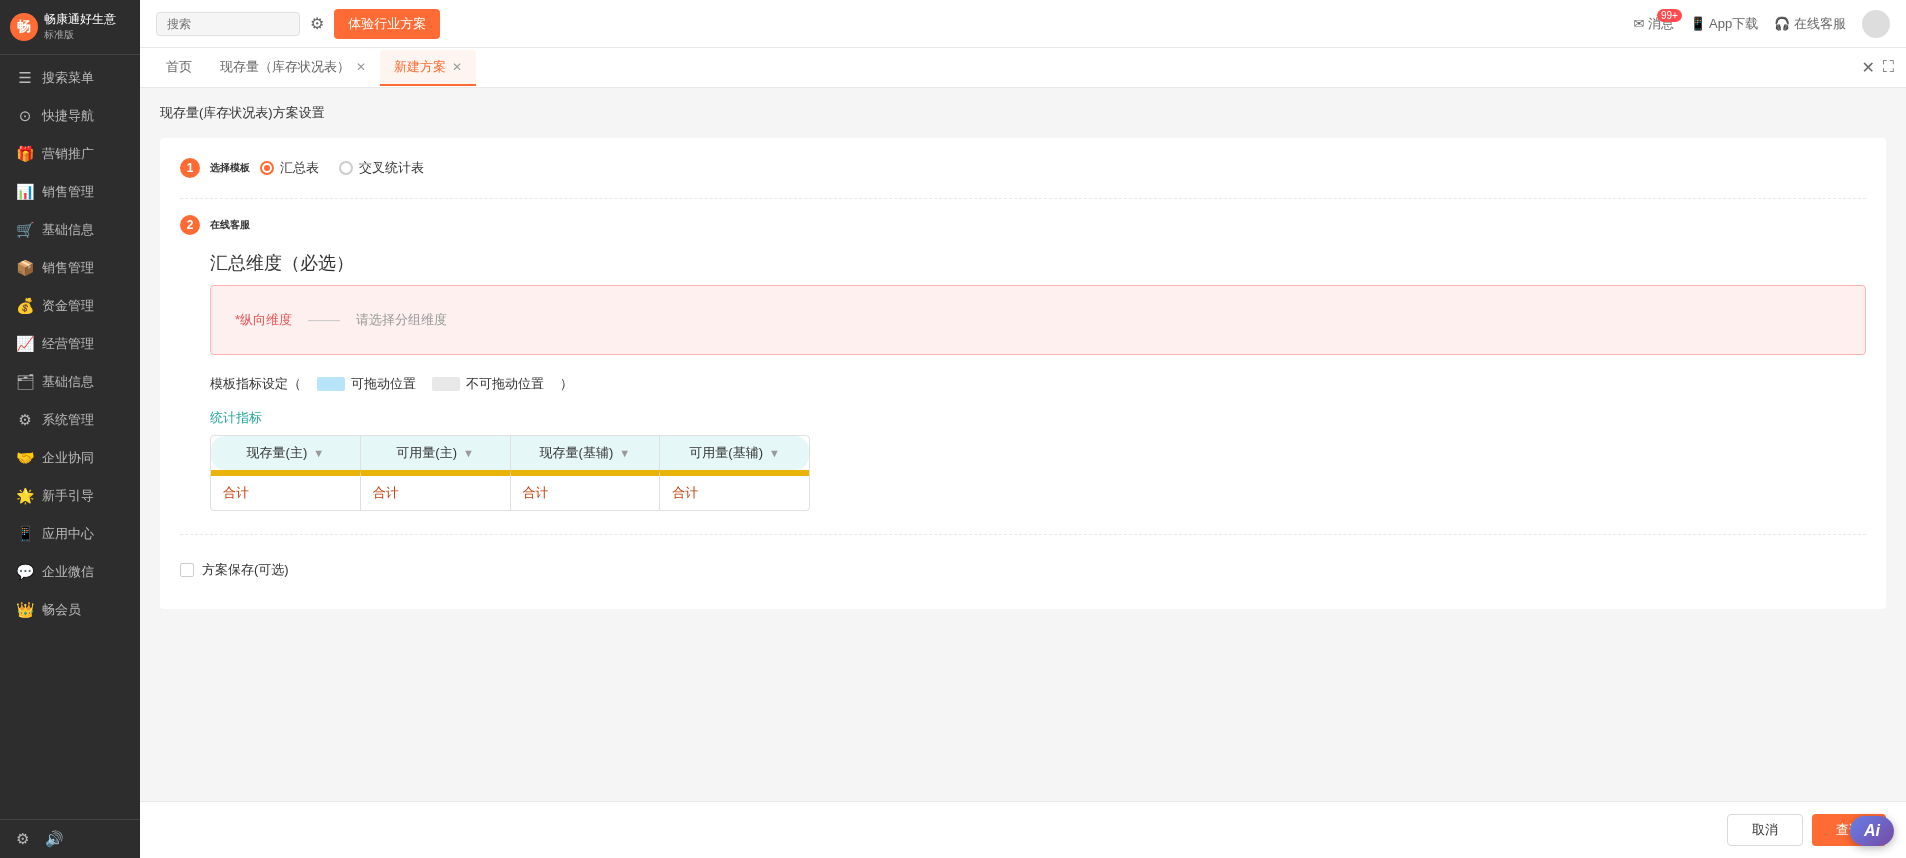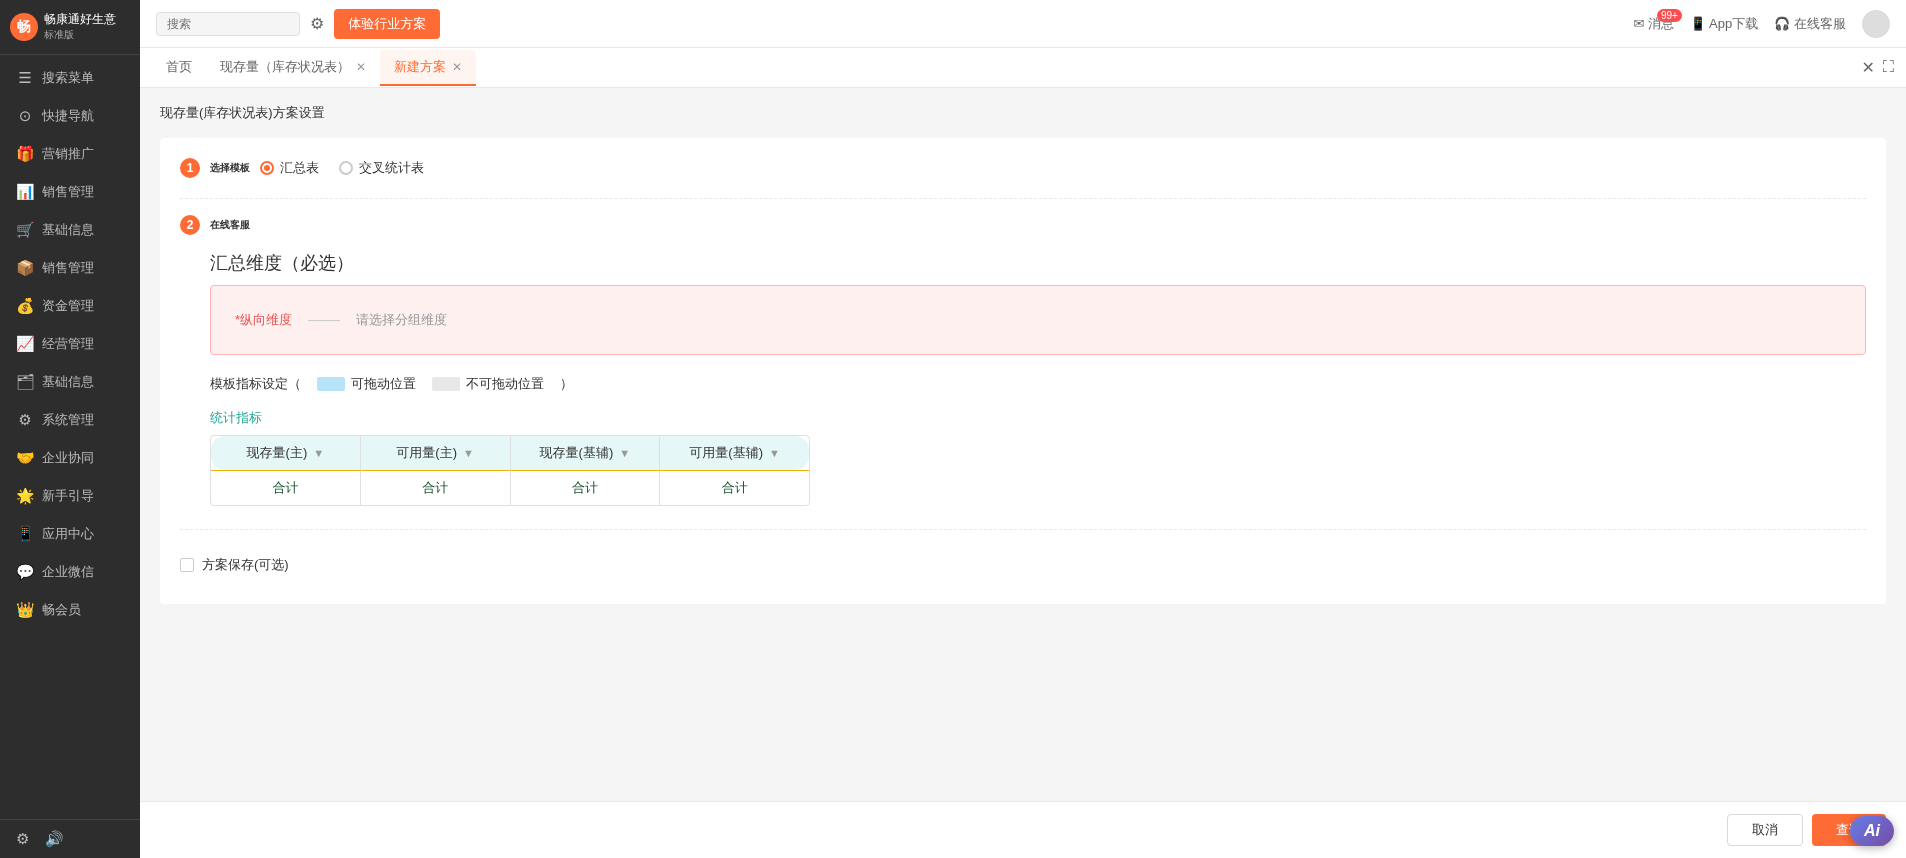--- a/index.html
+++ b/index.html
@@ -239,25 +239,24 @@
       font-size: 13px;
       color: #333;
       cursor: pointer;
     }
     .stat-header-cell:last-child { border-right: none; }
     .stat-header-cell .chevron { color: #999; font-size: 11px; }
     .stat-body { display: flex; }
     .stat-body-cell {
       flex: 1;
       padding: 8px 12px;
-      text-align: center;
       border-right: 1px solid #e0e0e0;
       font-size: 13px;
-      color: #14532d;
-      border-top: 1px solid #eab308;
+      color: #c2410c;
+      border-top: 6px solid #eab308;
     }
     .stat-body-cell:last-child { border-right: none; }
 
     
     .hint-block { margin-top: 16px; color: #bbb; font-size: 12px; line-height: 1.8; }
     .hint-block .hint-title { color: #ccc; }
 
     
     .divider { border: none; border-top: 1px dashed #e8e8e8; margin: 16px 0; }
 

